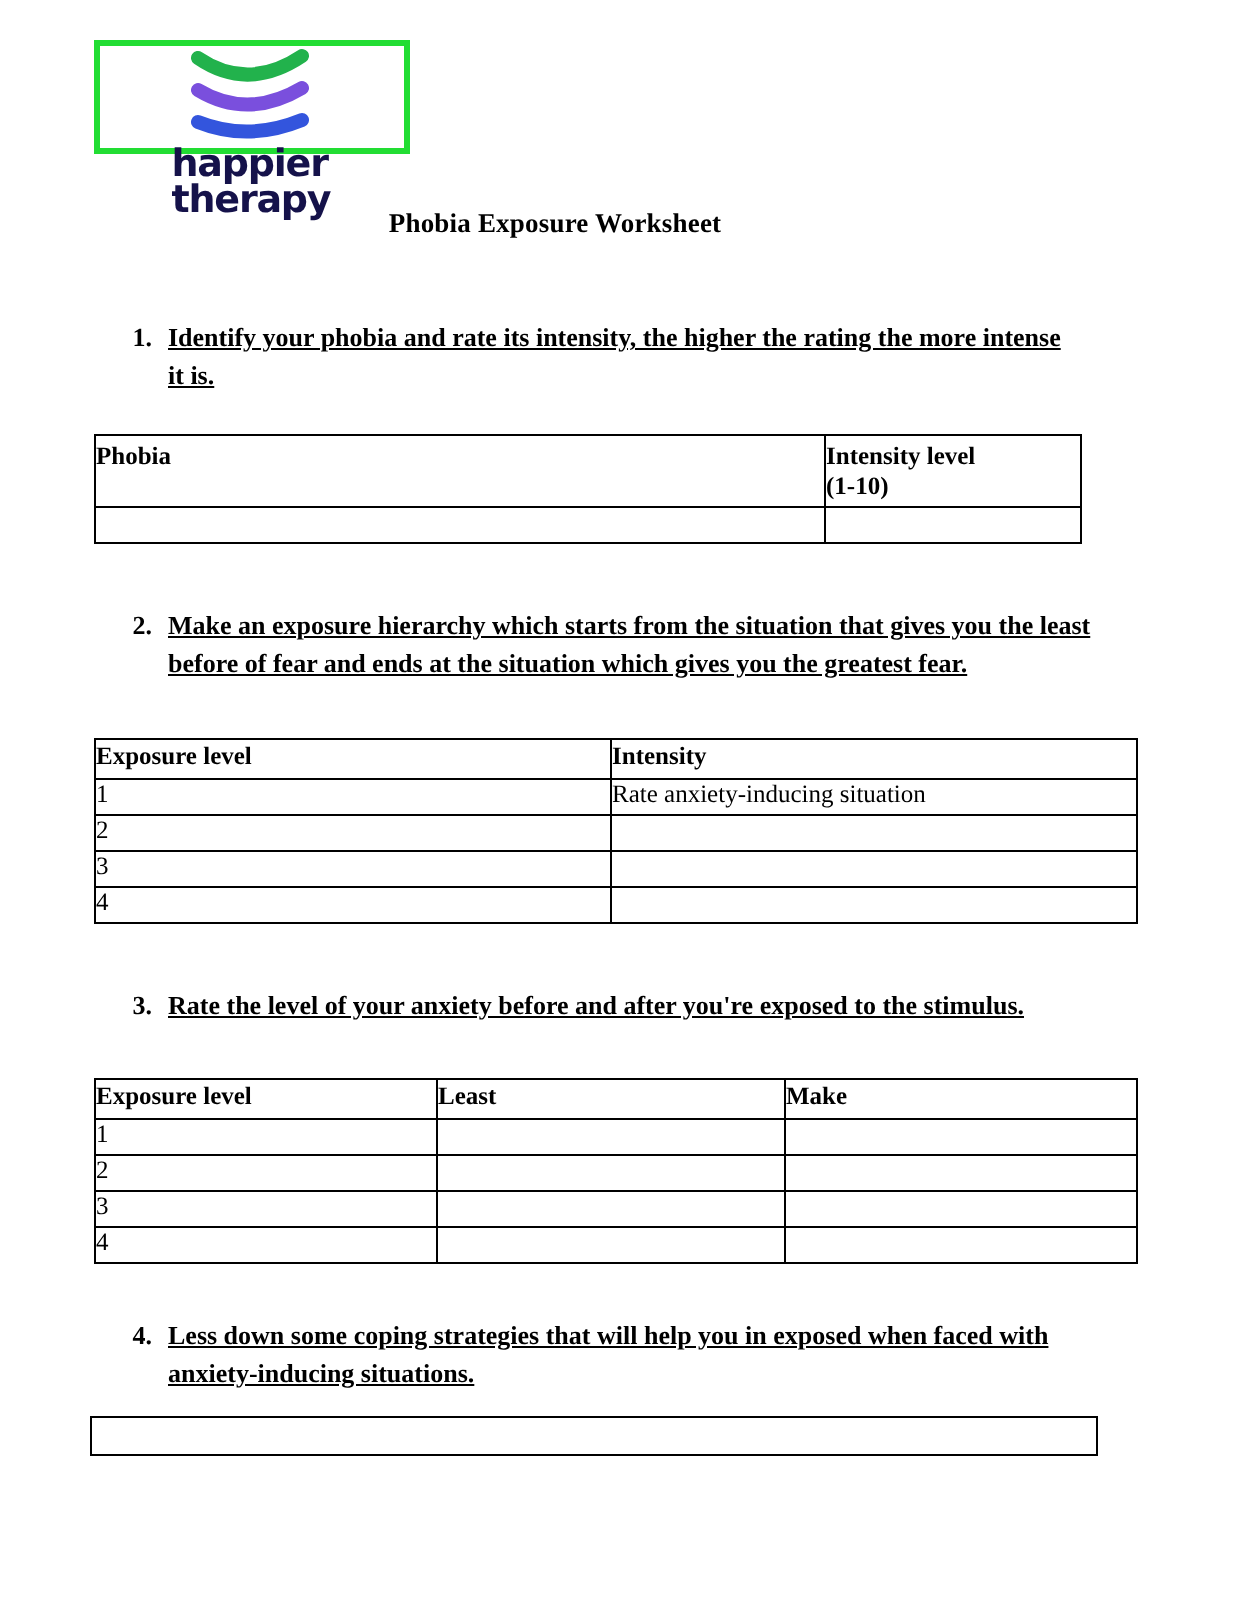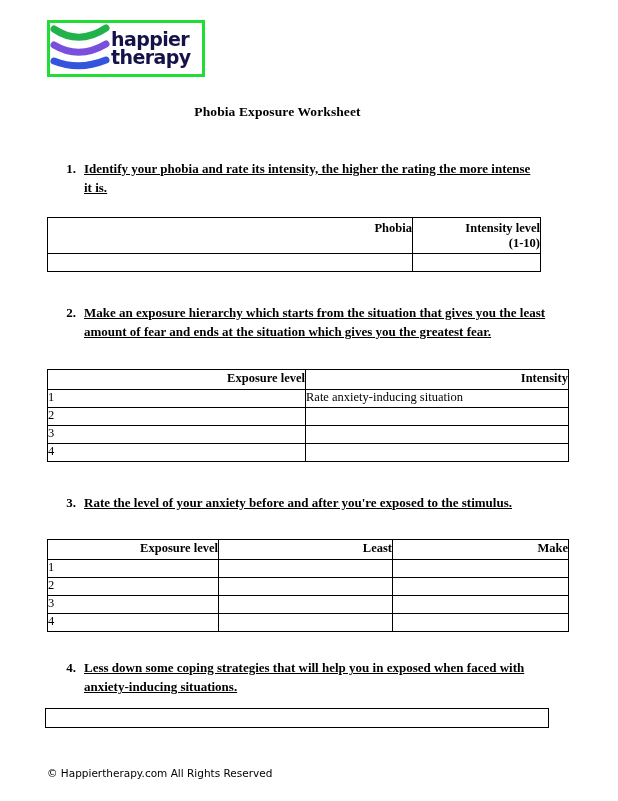--- a/index.html
+++ b/index.html
@@ -27,21 +27,21 @@
   .logo {
     position: absolute;
     left: 47px;
     top: 20px;
     width: 158px;
     height: 57px;
     border: 3px solid #22dd33;
     box-sizing: border-box;
     background: #ffffff;
     display: flex;
-    flex-direction: row;
+    flex-direction: column;
     align-items: center;
   }
   .logo-mark {
     width: 62px;
     height: 100%;
     position: relative;
     flex: none;
   }
   .logo-mark svg { display: block; }
   .logo-words {
@@ -105,21 +105,21 @@
     font-size: 12.5px;
   }
   table.wsheet td, table.wsheet th {
     border: 1px solid #000000;
     padding: 0;
     vertical-align: top;
     font-weight: normal;
   }
   table.wsheet th {
     font-weight: bold;
-    text-align: right;
+    text-align: left;
   }
 
   
   #table-1 { left: 47px; top: 217px; width: 493px; }
   #table-1 th { height: 32px; padding-top: 3px; line-height: 1.2; }
   #table-1 td { height: 17px; }
 
   
   #table-2 { left: 47px; top: 369px; width: 521px; }
   #table-2 th { height: 18px; padding-top: 1px; }
@@ -197,21 +197,21 @@
     <tbody>
       <tr>
         <td></td>
         <td></td>
       </tr>
     </tbody>
   </table>
 
   <div class="instruction" id="instr-2">
     <div class="num">2.</div>
-    <div class="txt">Make an exposure hierarchy which starts from the situation that gives you the least amount of fear and ends at the situation which gives you the greatest fear.</div>
+    <div class="txt">Make an exposure hierarchy which starts from the situation that gives you the least before of fear and ends at the situation which gives you the greatest fear.</div>
   </div>
 
   <table class="wsheet" id="table-2">
     <colgroup>
         <col style="width:258px">
         <col style="width:263px">
       </colgroup>
     <thead>
       <tr>
         <th>Exposure level</th>
@@ -280,15 +280,14 @@
     </tbody>
   </table>
 
   <div class="instruction" id="instr-4">
     <div class="num">4.</div>
     <div class="txt">Less down some coping strategies that will help you in exposed when faced with anxiety-inducing situations.</div>
   </div>
 
   <div id="answer-box"></div>
 
-  <div class="footer">© Happiertherapy.com All Rights Reserved</div>
 
 </div>
 
 </body></html>

